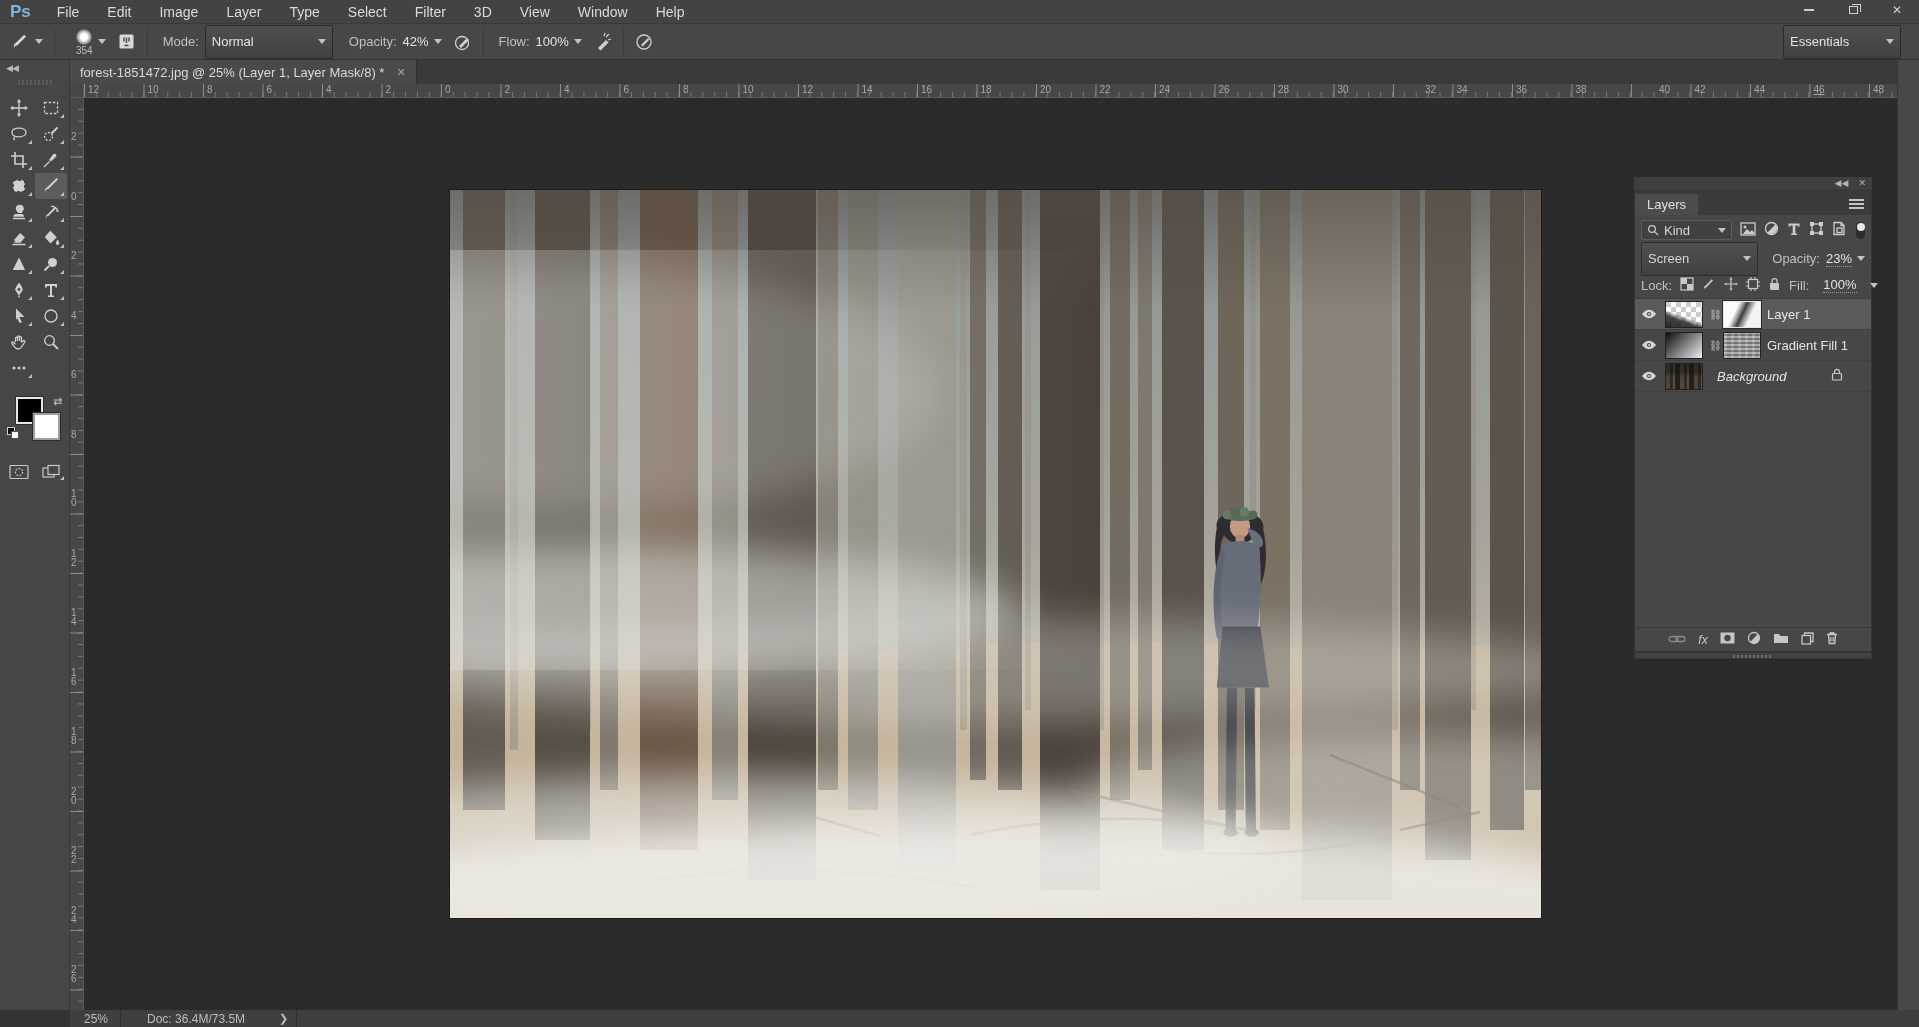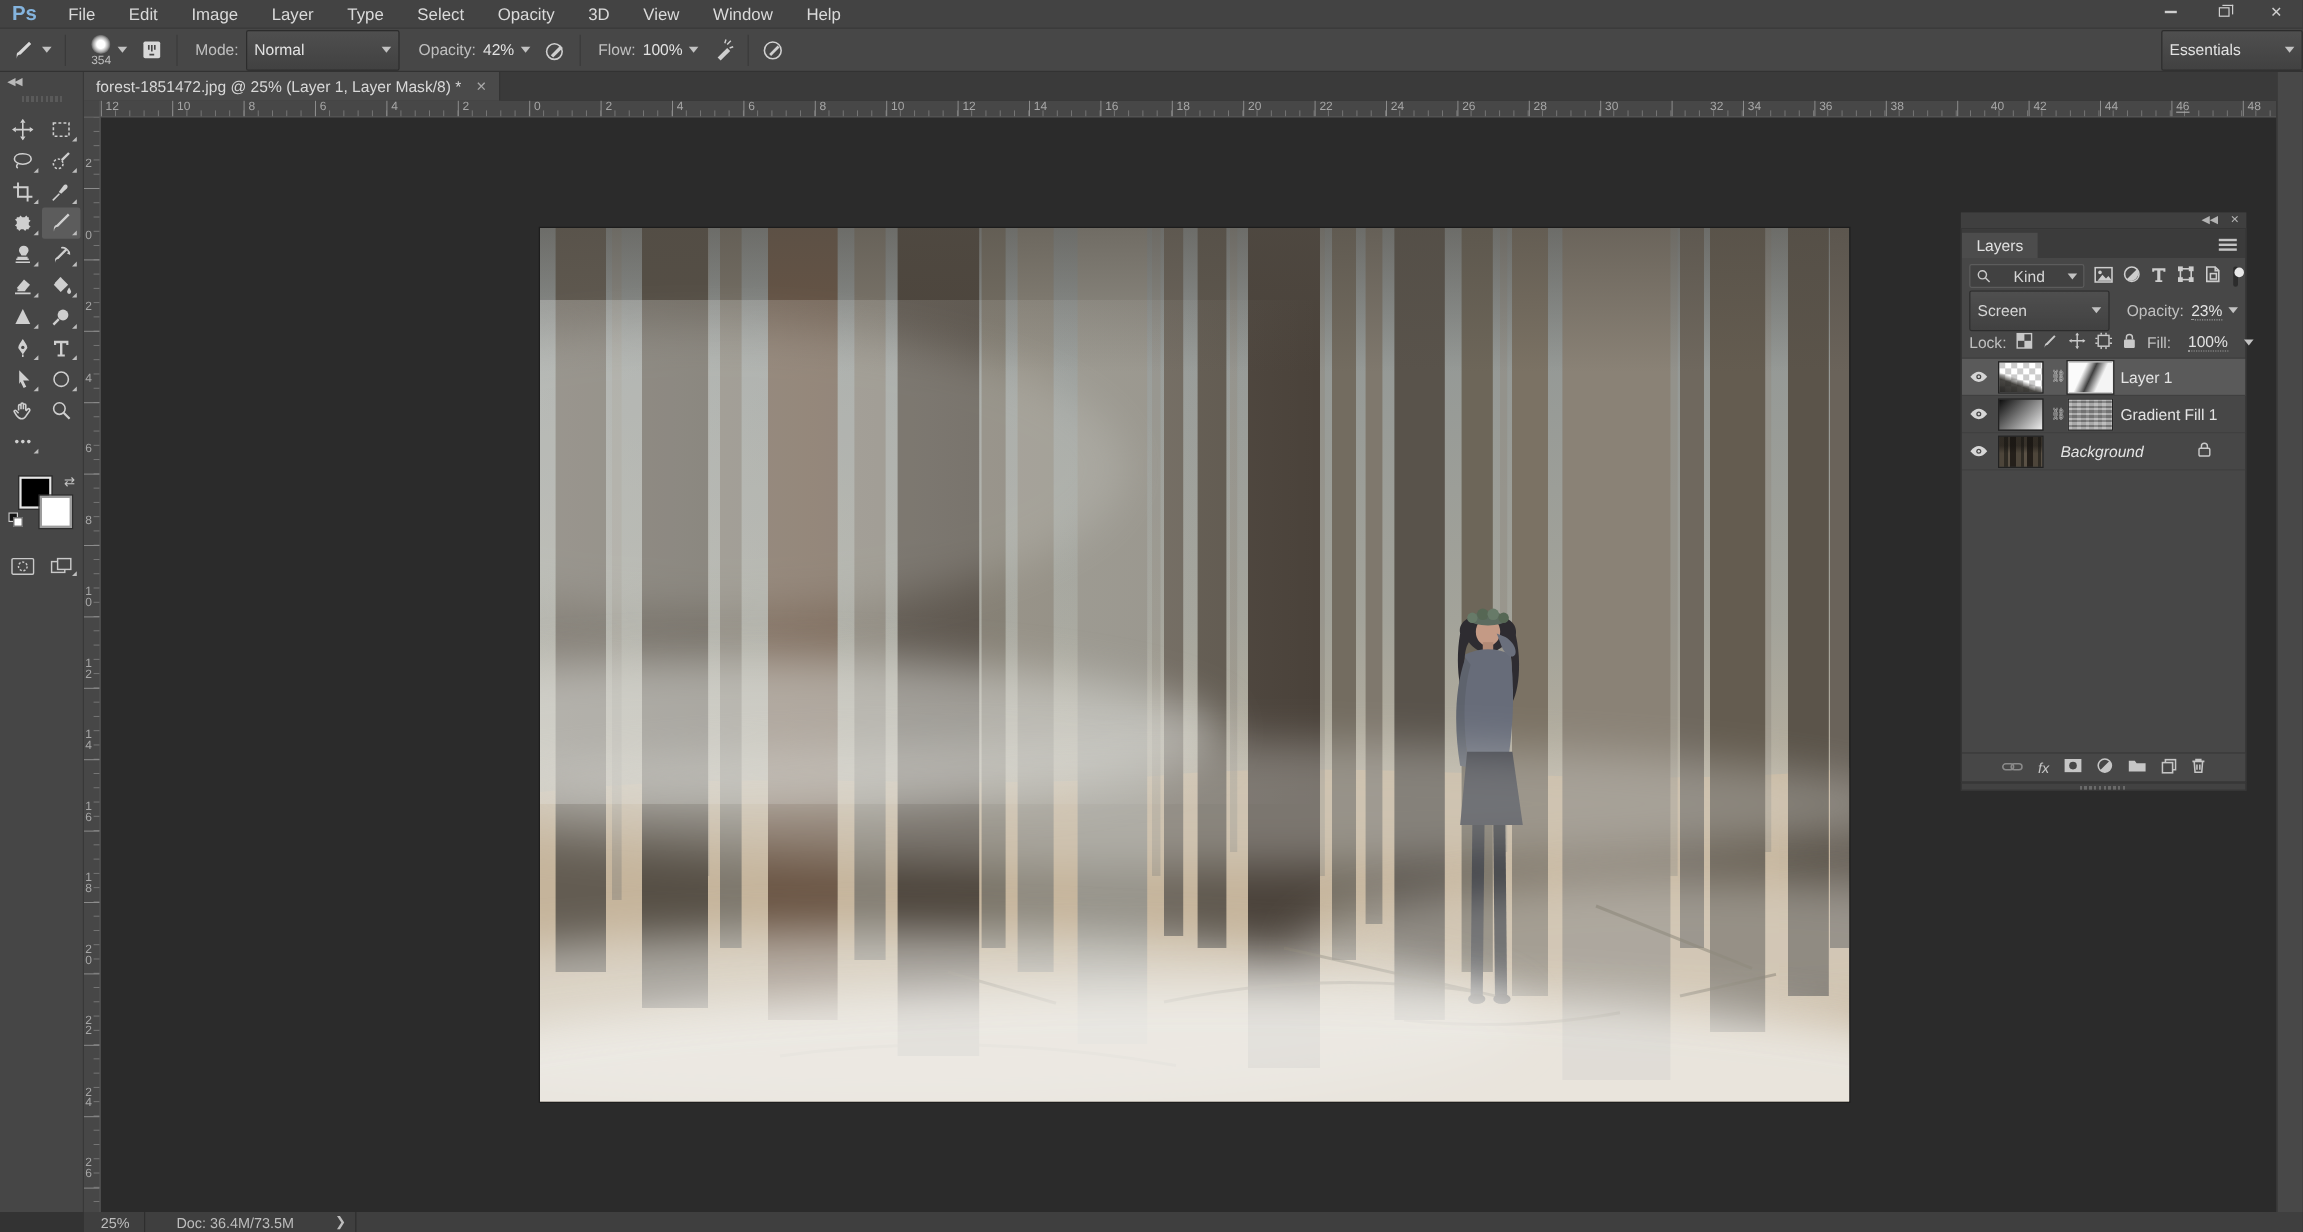--- a/index.html
+++ b/index.html
@@ -26,21 +26,21 @@
   .opt-label { color:#c0c0c0; margin:0 6px 0 8px; }
   .opt-value { color:#e2e2e2; }
   .dropdown { background:linear-gradient(#4f4f4f,#414141); border:1px solid #2c2c2c; border-radius:2px;
               height:21px; display:flex; align-items:center; padding:16px 6px; }
   #mode-dropdown { width:128px; justify-content:space-between; }
   #tool-preset { display:flex; align-items:center; padding:0 4px 0 10px; }
   #brush-preview { display:flex; flex-direction:column; align-items:center; margin-left:14px; line-height:9px; }
   .brush-dot { width:16px; height:16px; border-radius:50%; background:radial-gradient(circle,#ffffff 0 30%, #a9a9a9 55%, #474747 75%); }
   #brush-size { font-size:10px; color:#bdbdbd; margin-top:1px; }
   .icon-btn { display:flex; align-items:center; justify-content:center; width:26px; height:26px; }
-  #workspace-dropdown { width:118px; justify-content:space-between;text-align:right; }
+  #workspace-dropdown { margin-right:18px; width:118px; justify-content:space-between;text-align:right; }
   #workspace-spacer { margin-left:auto; }
 
   
   #tabbar { position:absolute; left:0; top:60px; width:1919px; height:24px; background:#3a3a3a; }
   #doc-tab { position:absolute; left:70px; top:0; height:24px; background:#4a4a4a; border-right:1px solid #303030;
              display:flex; align-items:center; padding:0 10px; font-size:13px; color:#d8d8d8; }
   #tab-close { margin-left:12px; color:#a8a8a8; font-size:11px; }
 
   
   #toolbar { position:absolute; left:0; top:60px; width:70px; height:950px; background:#464646; border-right:1px solid #383838; }
@@ -93,21 +93,21 @@
                 display:flex; align-items:center; justify-content:flex-end; gap:10px; padding-right:6px; }
   #panel-head .ph-ico { color:#b3b3b3; font-size:9px; line-height:9px; }
   #layers-panel { position:absolute; left:1634px; top:190px; width:238px; height:462px; background:#474747;
                   border:1px solid #353535; font-size:13px; display:flex; flex-direction:column; }
   #lp-tabrow { height:24px; background:#3b3b3b; display:flex; align-items:flex-end; }
   #lp-tab { background:#4c4c4c; height:21px; padding:0 12px; display:flex; align-items:center; color:#e0e0e0; }
   #lp-menu { margin-left:auto; margin-right:7px; margin-bottom:4px; width:15px; }
   #lp-menu div { height:2px; background:#c4c4c4; margin:2px 0; }
   #lp-filter { height:30px; display:flex; align-items:center; padding:0 6px; gap:8px; }
   #kind-box { background:#414141; border:1px solid #5c5c5c; border-radius:2px; height:20px; width:104px;
-              display:flex; align-items:center; padding:0 5px; gap:19px; }
+              display:flex; align-items:center; padding:0 5px; gap:5px; }
   #kind-box .caret { margin-left:auto; }
   .filt-ico svg { stroke:#cdcdcd; fill:none; stroke-width:1.3; }
   .filt-ico .f { fill:#cdcdcd; stroke:none; }
   #filter-toggle { width:10px; height:17px; background:#2c2c2c; border-radius:5px; position:relative; margin-left:2px; }
   #filter-toggle:before { content:""; position:absolute; left:1px; top:1px; width:8px; height:8px; border-radius:50%; background:#e8e8e8; }
   #lp-blend { height:27px; display:flex; align-items:center; padding:0 6px; }
   #blend-dropdown { width:118px; justify-content:space-between; }
   .scrub { border-bottom:1px dotted #9a9a9a; }
   #lp-lock { height:27px; display:flex; align-items:center; padding:0 6px; gap:8px; border-bottom:1px solid #3c3c3c; }
   .lock-ico svg { stroke:#c9c9c9; fill:none; stroke-width:1.2; }
@@ -155,21 +155,21 @@
 <body>
 
 <div id="menubar">
   <span id="ps-logo">Ps</span>
   <span class="menu-item">File</span>
   <span class="menu-item">Edit</span>
   <span class="menu-item">Image</span>
   <span class="menu-item">Layer</span>
   <span class="menu-item">Type</span>
   <span class="menu-item">Select</span>
-  <span class="menu-item">Opacity</span>
+  <span class="menu-item">Filter</span>
   <span class="menu-item">3D</span>
   <span class="menu-item">View</span>
   <span class="menu-item">Window</span>
   <span class="menu-item">Help</span>
   <div id="win-controls">
     <div class="winbtn">
         <div class="min-glyph"></div>
       </div>
     <div class="winbtn">
         <div class="restore-glyph"></div>

